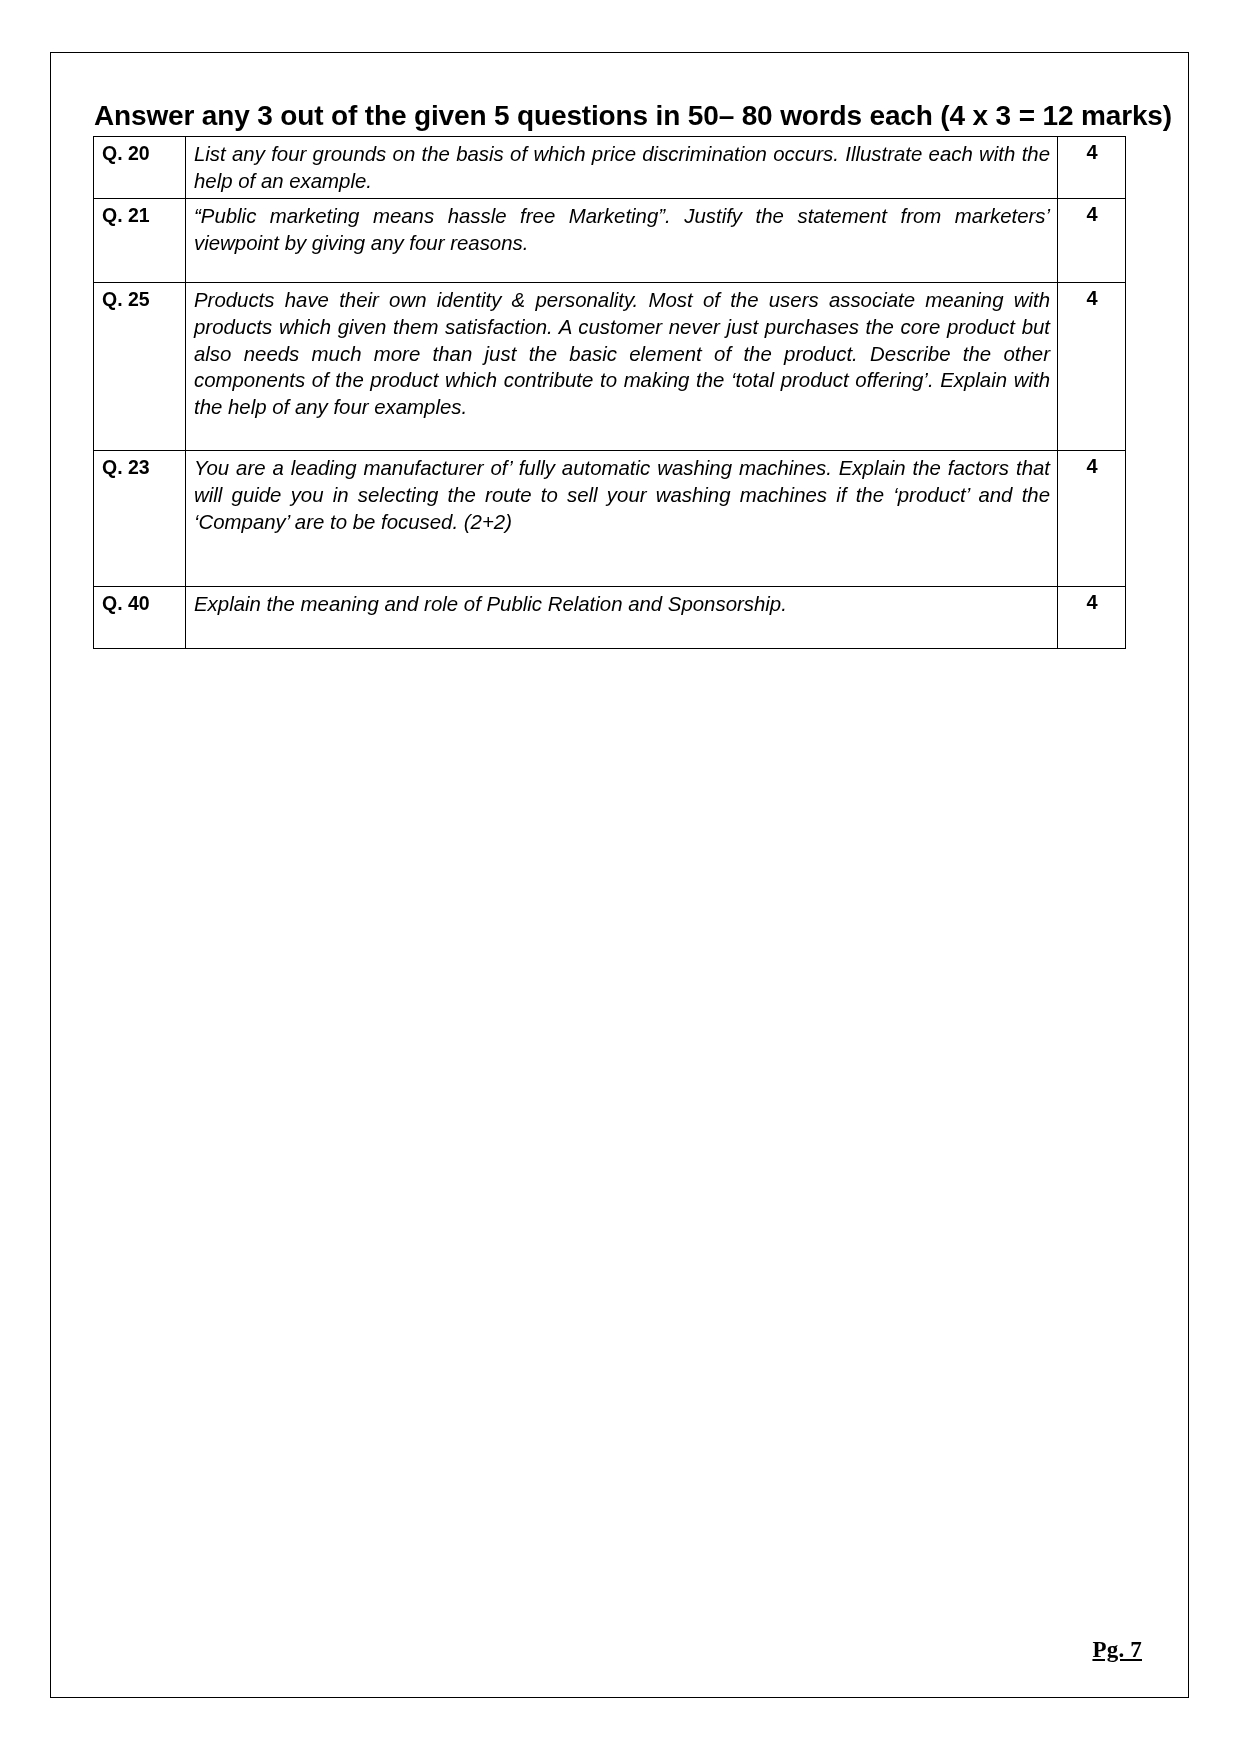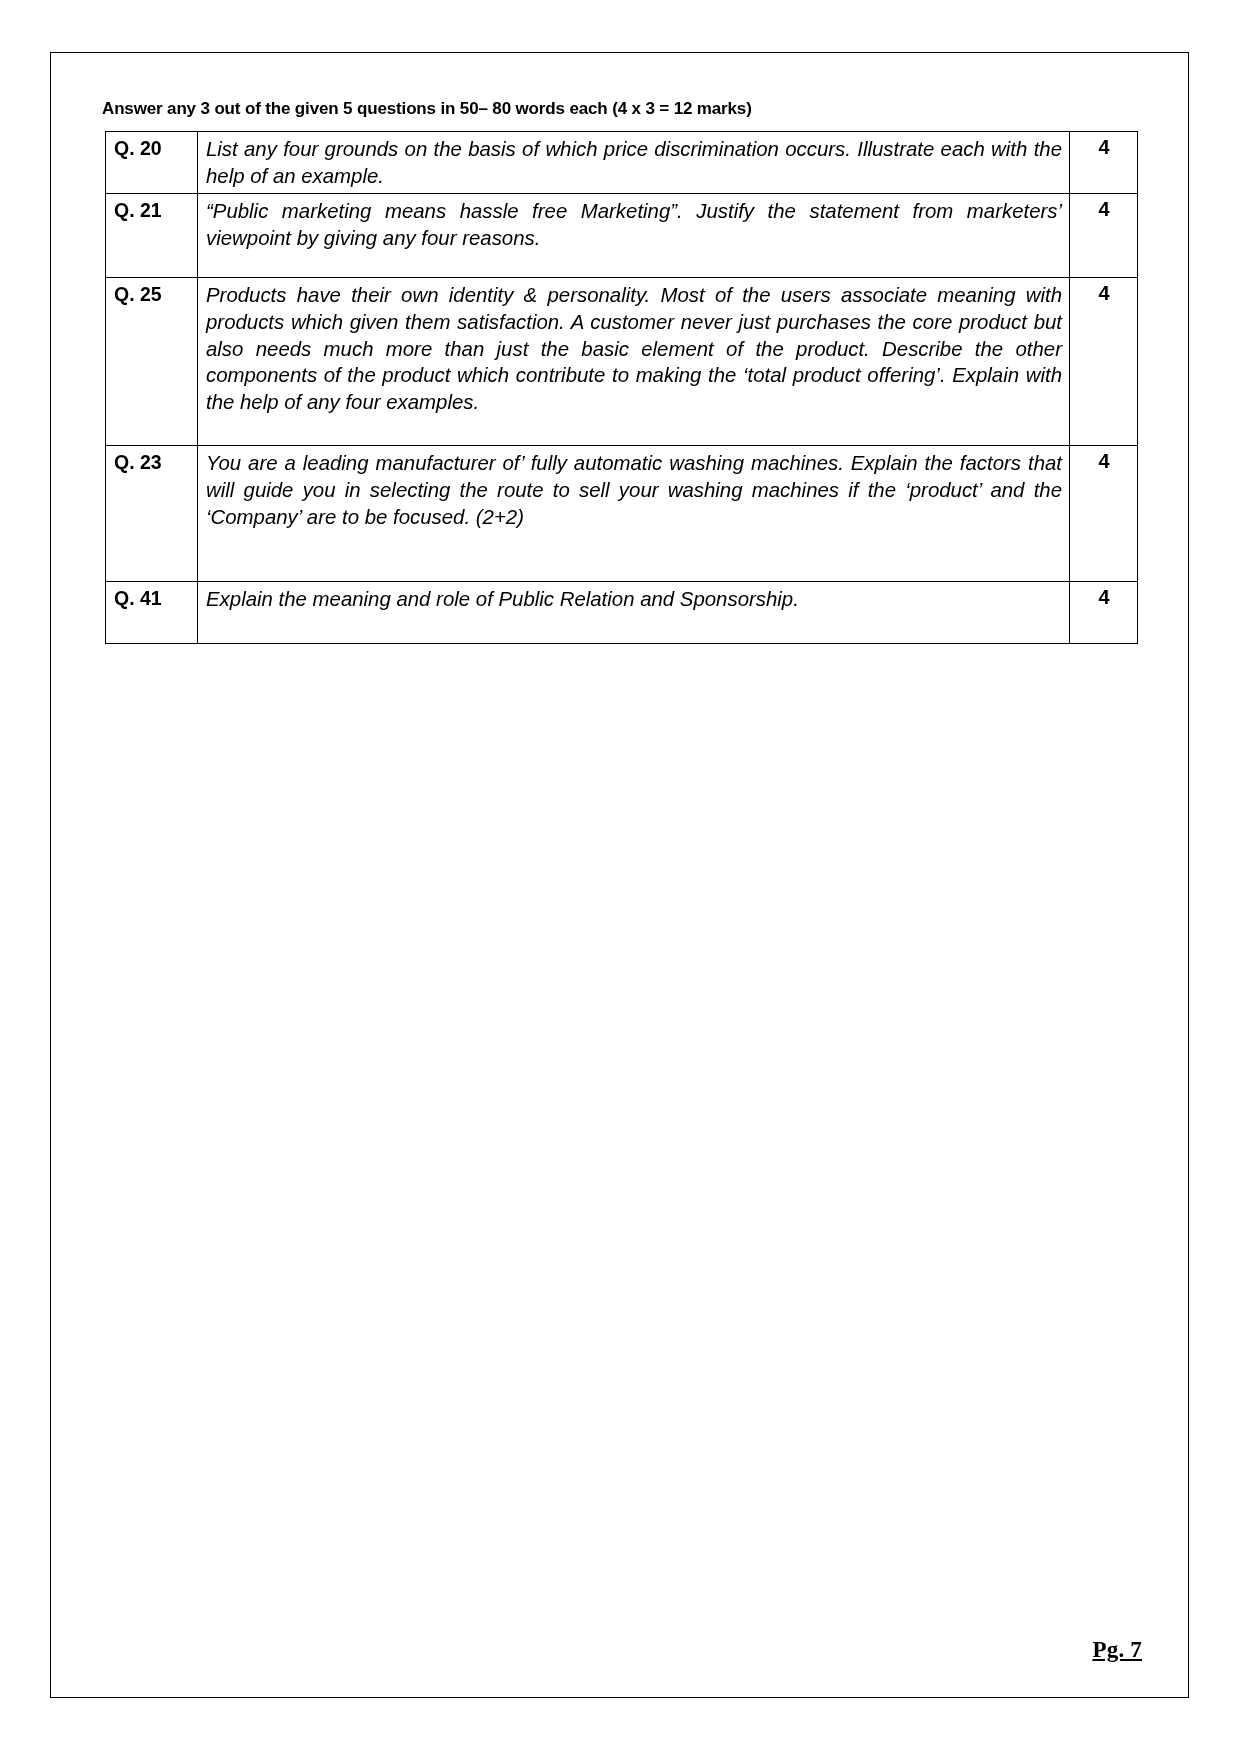--- a/index.html
+++ b/index.html
@@ -31,35 +31,35 @@
   .page-inner {
     position: absolute;
     left: 42px;
     top: 46px;
     right: 42px;
     bottom: 22px;
   }
 
   
   .section-heading {
-    font-size: 17px;
+    font-size: 28px;
     font-weight: bold;
     line-height: 1.18;
     letter-spacing: -0.15px;
     white-space: nowrap;
-    margin: 0 0 4px 8px;
+    margin: 0 0 4px 0;
     padding-left: 1px;
   }
 
   
   table.q-table {
     border-collapse: collapse;
     table-layout: fixed;
     width: 1032px;
-    margin: 12px;
+    margin: 0;
   }
   table.q-table td {
     border: 1.3px solid #000000;
     vertical-align: top;
     padding: 4px 7px 4px 8px;
     box-sizing: border-box;
   }
   col.c-qno   { width: 92px; }
   col.c-text  { width: 872px; }
   col.c-marks { width: 68px; }
@@ -141,21 +141,21 @@
           <td class="qno">Q. 25</td>
           <td class="qtext">Products have their own identity &amp; personality. Most of the users associate meaning with products which given them satisfaction. A customer never just purchases the core product but also needs much more than just the basic element of the product. Describe the other components of the product which contribute to making the ‘total product offering’. Explain with the help of any four examples.</td>
           <td class="marks">4</td>
         </tr>
         <tr class="row-q23">
           <td class="qno">Q. 23</td>
           <td class="qtext">You are a leading manufacturer of’ fully automatic washing machines. Explain the factors that will guide you in selecting the route to sell your washing machines if the ‘product’ and the ‘Company’ are to be focused. (2+2)</td>
           <td class="marks">4</td>
         </tr>
         <tr class="row-q24">
-          <td class="qno">Q. 41</td>
+          <td class="qno">Q. 40</td>
           <td class="qtext">Explain the meaning and role of Public Relation and Sponsorship.</td>
           <td class="marks">4</td>
         </tr>
       </tbody>
     </table>
 
   </div>
 
   <div class="page-footer">Pg. 7</div>
 </div>

